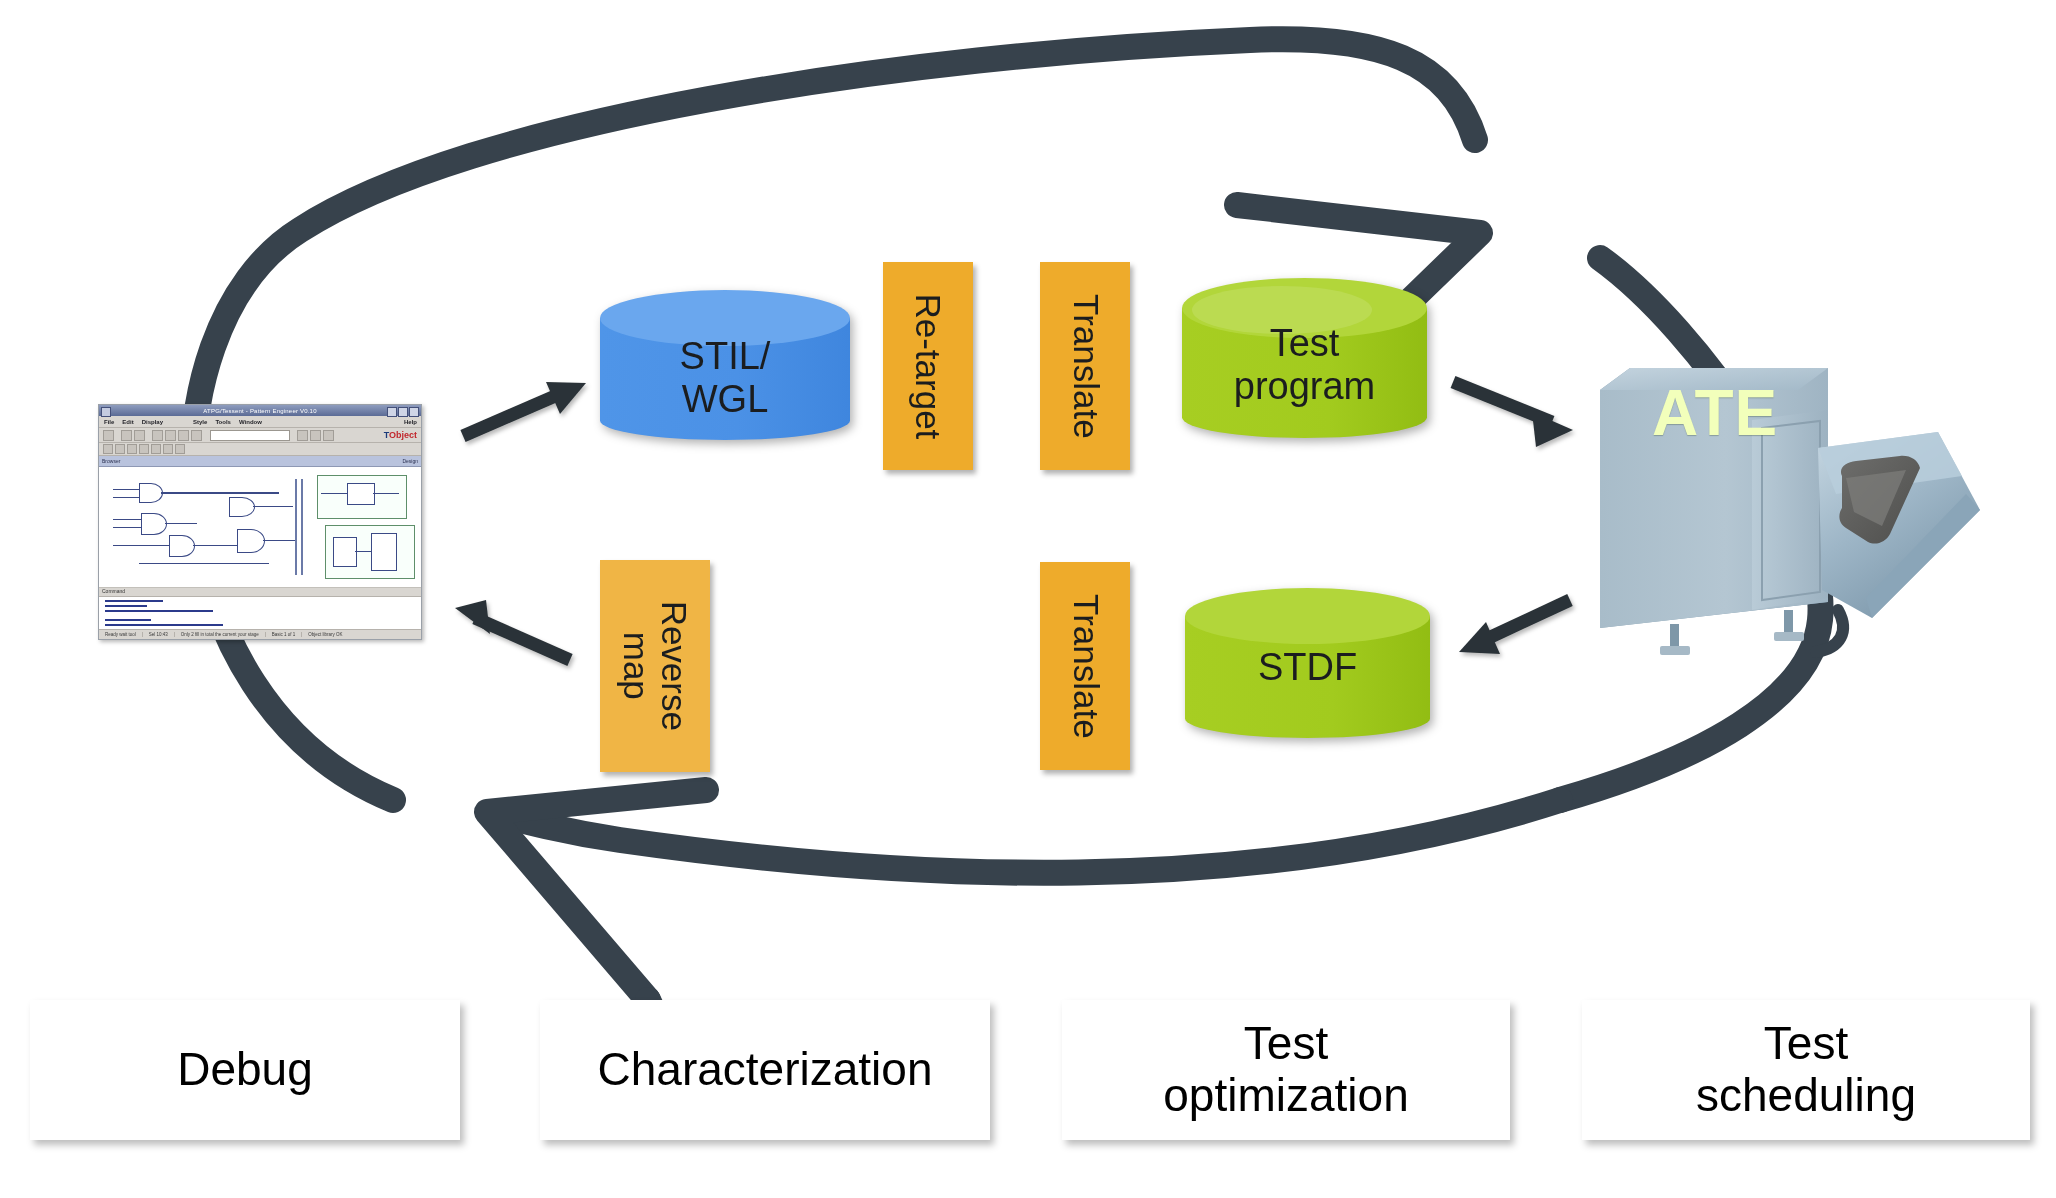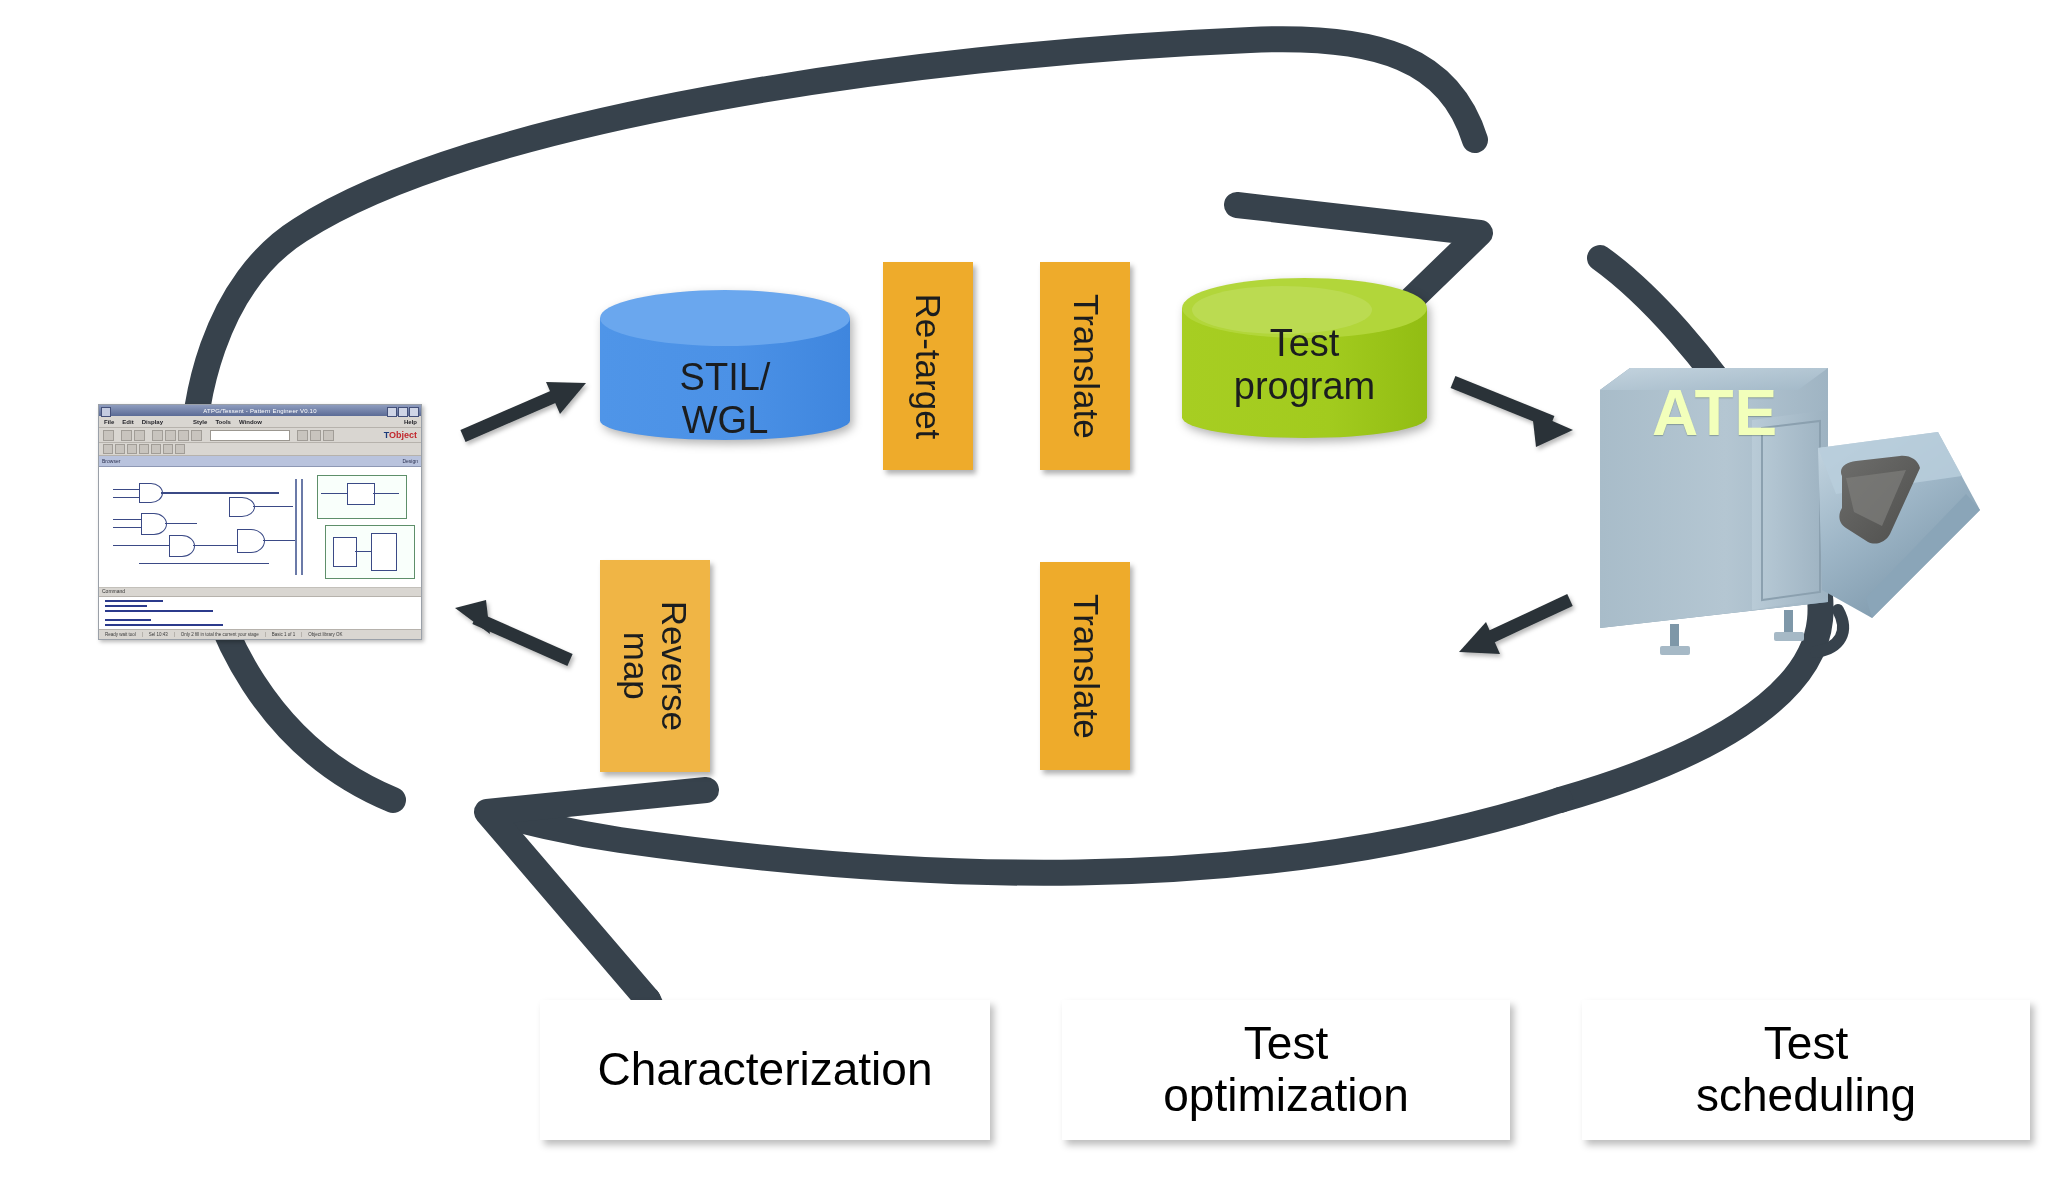--- a/index.html
+++ b/index.html
@@ -376,21 +376,21 @@
       <span>Only 2 fill in total the current your stage</span>
       <span>Basic 1 of 1</span>
       <span style="border-right:none">Object library  OK</span>
     </div>
 
   </div>
 
   <div class="cyl blue" style="left:600px; top:290px; width:250px; height:170px;">
     <div class="body" style="top:28px; height:122px;"></div>
     <div class="top" style="top:0px;  height:56px;"></div>
-    <div class="label" style="top:45px;margin-top:21px;">STIL/
+    <div class="label" style="top:45px;">STIL/
 WGL</div>
   </div>
 
   <div class="proc" style="left:883px; top:262px; width:90px; height:208px;">
     <span class="vtext">Re-target</span>
   </div>
 
   <div class="proc" style="left:1040px; top:262px; width:90px; height:208px;">
     <span class="vtext">Translate</span>
   </div>
@@ -406,20 +406,25 @@
   <div class="proc translucent" style="left:600px; top:560px; width:110px; height:212px;">
     <span class="vtext two-line">Reverse
 map</span>
   </div>
 
 
   <div class="proc" style="left:1040px; top:562px; width:90px; height:208px;">
     <span class="vtext">Translate</span>
   </div>
 
+  <div class="cyl green" style="left:1185px; top:588px; width:245px; height:170px;">
+    <div class="body" style="top:28px; height:122px;"></div>
+    <div class="top" style="top:0px;  height:56px;"></div>
+    <div class="label" style="top:58px;">STDF</div>
+  </div>
 
   <svg id="arrows-svg" viewBox="0 0 2056 1198">
     <defs>
       <filter id="softsh" x="-40%" y="-40%" width="190%" height="190%">
         <feDropShadow dx="2" dy="3" stdDeviation="2" flood-color="#000" flood-opacity="0.28"></feDropShadow>
       </filter>
     </defs>
 
     <g filter="url(#softsh)">
       <path d="M 463 436 L 569 390" stroke="#2b3338" stroke-width="13" stroke-linecap="butt" fill="none"></path>
@@ -499,20 +504,23 @@
                  C 316 262, 306 266, 298 262 L 276 248
                  C 268 243, 268 234, 272 228 Z" fill="url(#gPad)"></path>
         <path d="M 276 198 L 336 190 L 312 246 L 284 232 Z" fill="#7c7c7a" opacity="0.75"></path>
       </g>
 
       <path d="M 268 330 C 280 352, 270 368, 246 372" fill="none" stroke="#37424c" stroke-width="12" stroke-linecap="round"></path>
     </svg>
     <div class="ate-label">ATE</div>
   </div>
 
+  <div class="card" style="left:30px; top:1000px; width:430px; height:140px;">
+    <span>Debug</span>
+  </div>
   <div class="card" style="left:540px; top:1000px; width:450px; height:140px;">
     <span>Characterization</span>
   </div>
   <div class="card" style="left:1062px; top:1000px; width:448px; height:140px;">
     <span>Test
 optimization</span>
   </div>
   <div class="card" style="left:1582px; top:1000px; width:448px; height:140px;">
     <span>Test
 scheduling</span>

